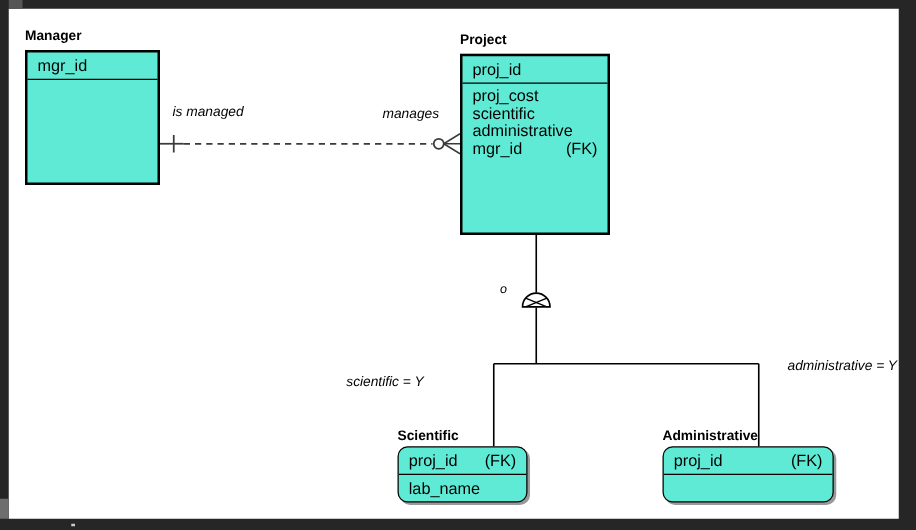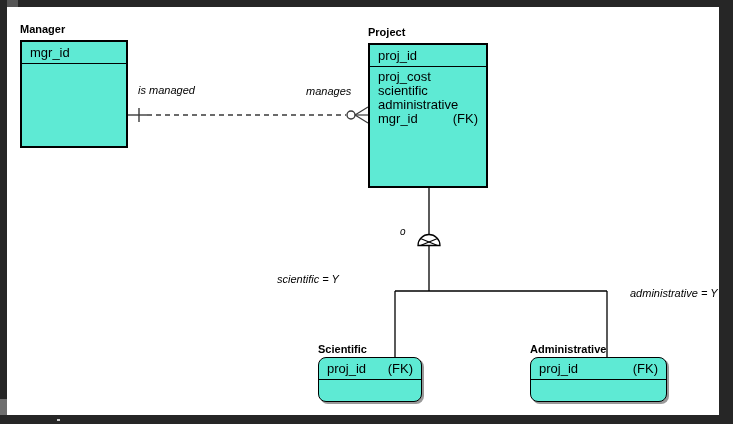--- a/index.html
+++ b/index.html
@@ -131,31 +131,32 @@
   </div>
 
   <div class="entity-title" style="left:318px; top:343px;">Scientific</div>
   <div class="entity rounded" style="left:318px; top:357px; width:104px; height:45px;">
     <div class="pk-section">
       <div class="pk-row">
         <span>proj_id</span>
         <span>(FK)</span>
       </div>
     </div>
+    <div class="sub-row">lab_name</div>
   </div>
 
   <div class="entity-title" style="left:530px; top:343px;">Administrative</div>
   <div class="entity rounded" style="left:530px; top:357px; width:137px; height:45px;">
     <div class="pk-section">
       <div class="pk-row">
         <span>proj_id</span>
         <span>(FK)</span>
       </div>
     </div>
   </div>
 
   <div class="label" style="left:138px; top:84px;">is managed</div>
   <div class="label" style="left:306px; top:85px;">manages</div>
 
   <div class="label small-label" style="left:400px; top:226px;">o</div>
-  <div class="label" style="left:277px; top:273px;">scientific = Y</div>
+  <div class="label" style="left:277px; top:300px;">scientific = Y</div>
   <div class="label" style="left:630px; top:287px;">administrative = Y</div>
 </div>
 
 </body></html>

